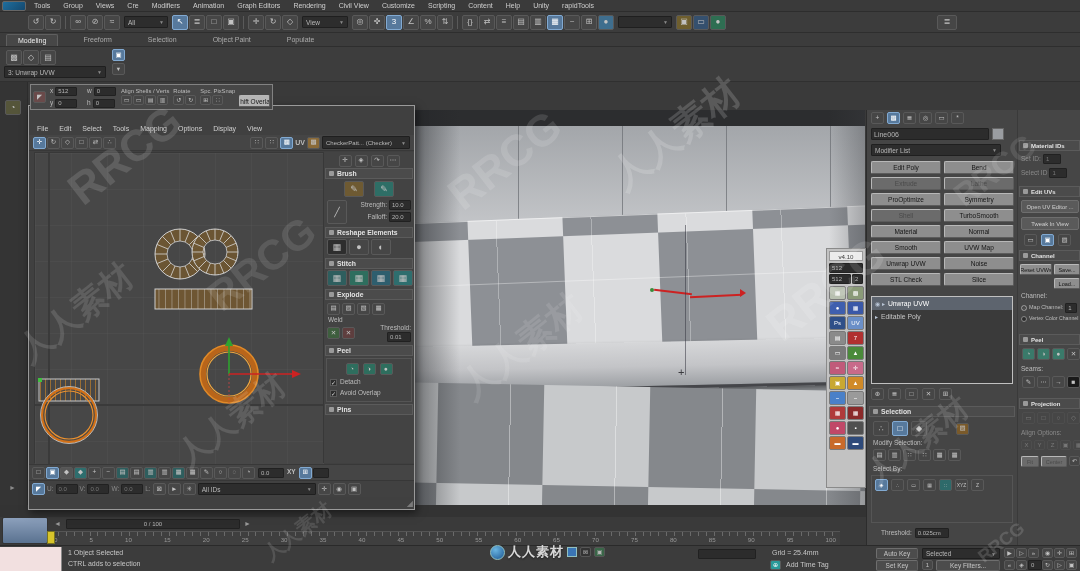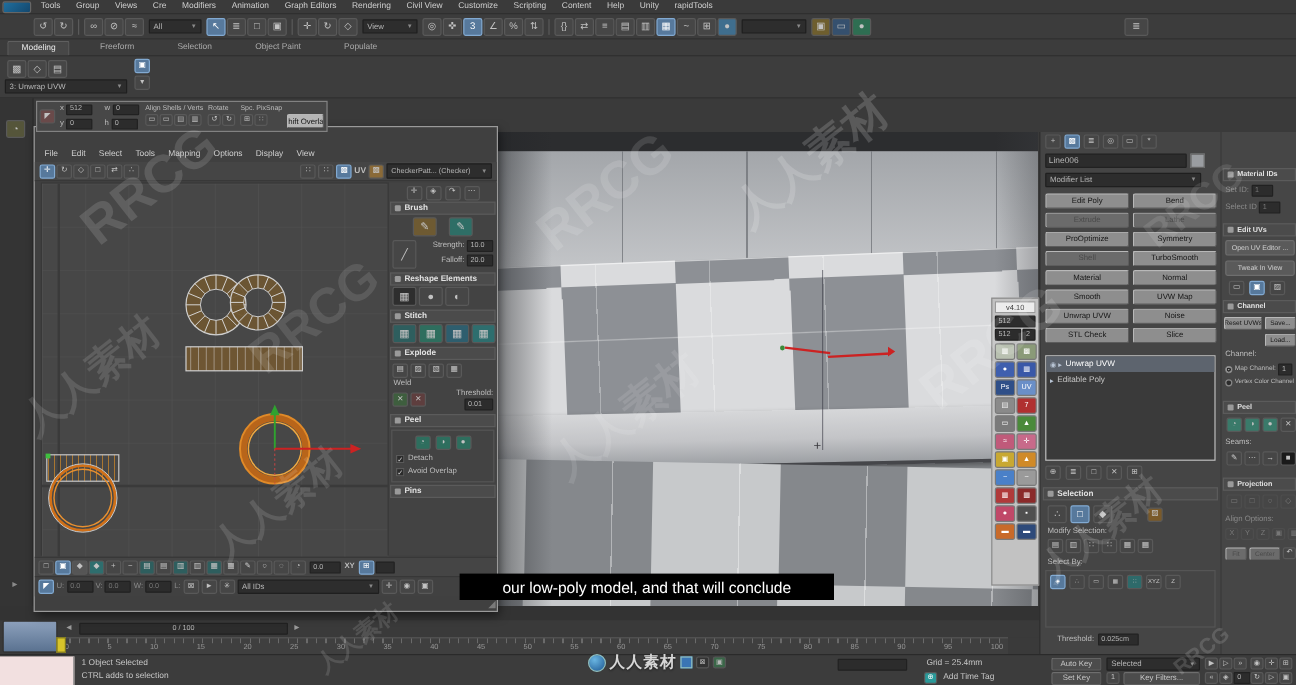--- a/index.html
+++ b/index.html
@@ -635,23 +635,20 @@
           <span class="ico xs disabled" data-name="align-z-icon">Z</span>
           <span class="ico xs disabled" data-name="best-align-icon">▣</span>
           <span class="ico xs disabled" data-name="view-align-icon">▦</span>
         </div>
       <button class="btn disabled abs" data-name="fit-button" style="left:3px;top:346px;width:18px;height:11px;font-size:5.5px">Fit</button>
       <button class="btn disabled abs" data-name="center-button" style="left:23px;top:346px;width:26px;height:11px;font-size:5.5px">Center</button>
       <span class="ico xs abs" data-name="reset-projection-icon" style="left:51px;top:346px">↶</span>
     </div>
   </div>
 
-  <div id="subtitle" data-name="video-subtitle">
-      <span>our low-poly model, and that will conclude</span>
-    </div>
 
   <div id="bottomstrip" data-name="viewport-bottom-strip"></div>
 
   <div id="trackrow" data-name="track-bar">
     <div data-name="mini-curve-editor-button" style="position:absolute;left:2px;top:0;width:46px;height:27px;background:linear-gradient(180deg,#8ca0bc,#5a7290);border:1px solid #333;border-radius:2px;z-index:7"></div>
     <span data-name="previous-frame-arrow" style="position:absolute;left:54px;top:3px;color:#999;font-size:7px">◄</span>
     <span class="sunken" data-name="frame-counter-field" style="position:absolute;left:66px;top:2px;width:174px;height:10px;justify-content:center">0 / 100</span>
     <span data-name="next-frame-arrow" style="position:absolute;left:244px;top:3px;color:#999;font-size:7px">►</span>
   </div>
 

